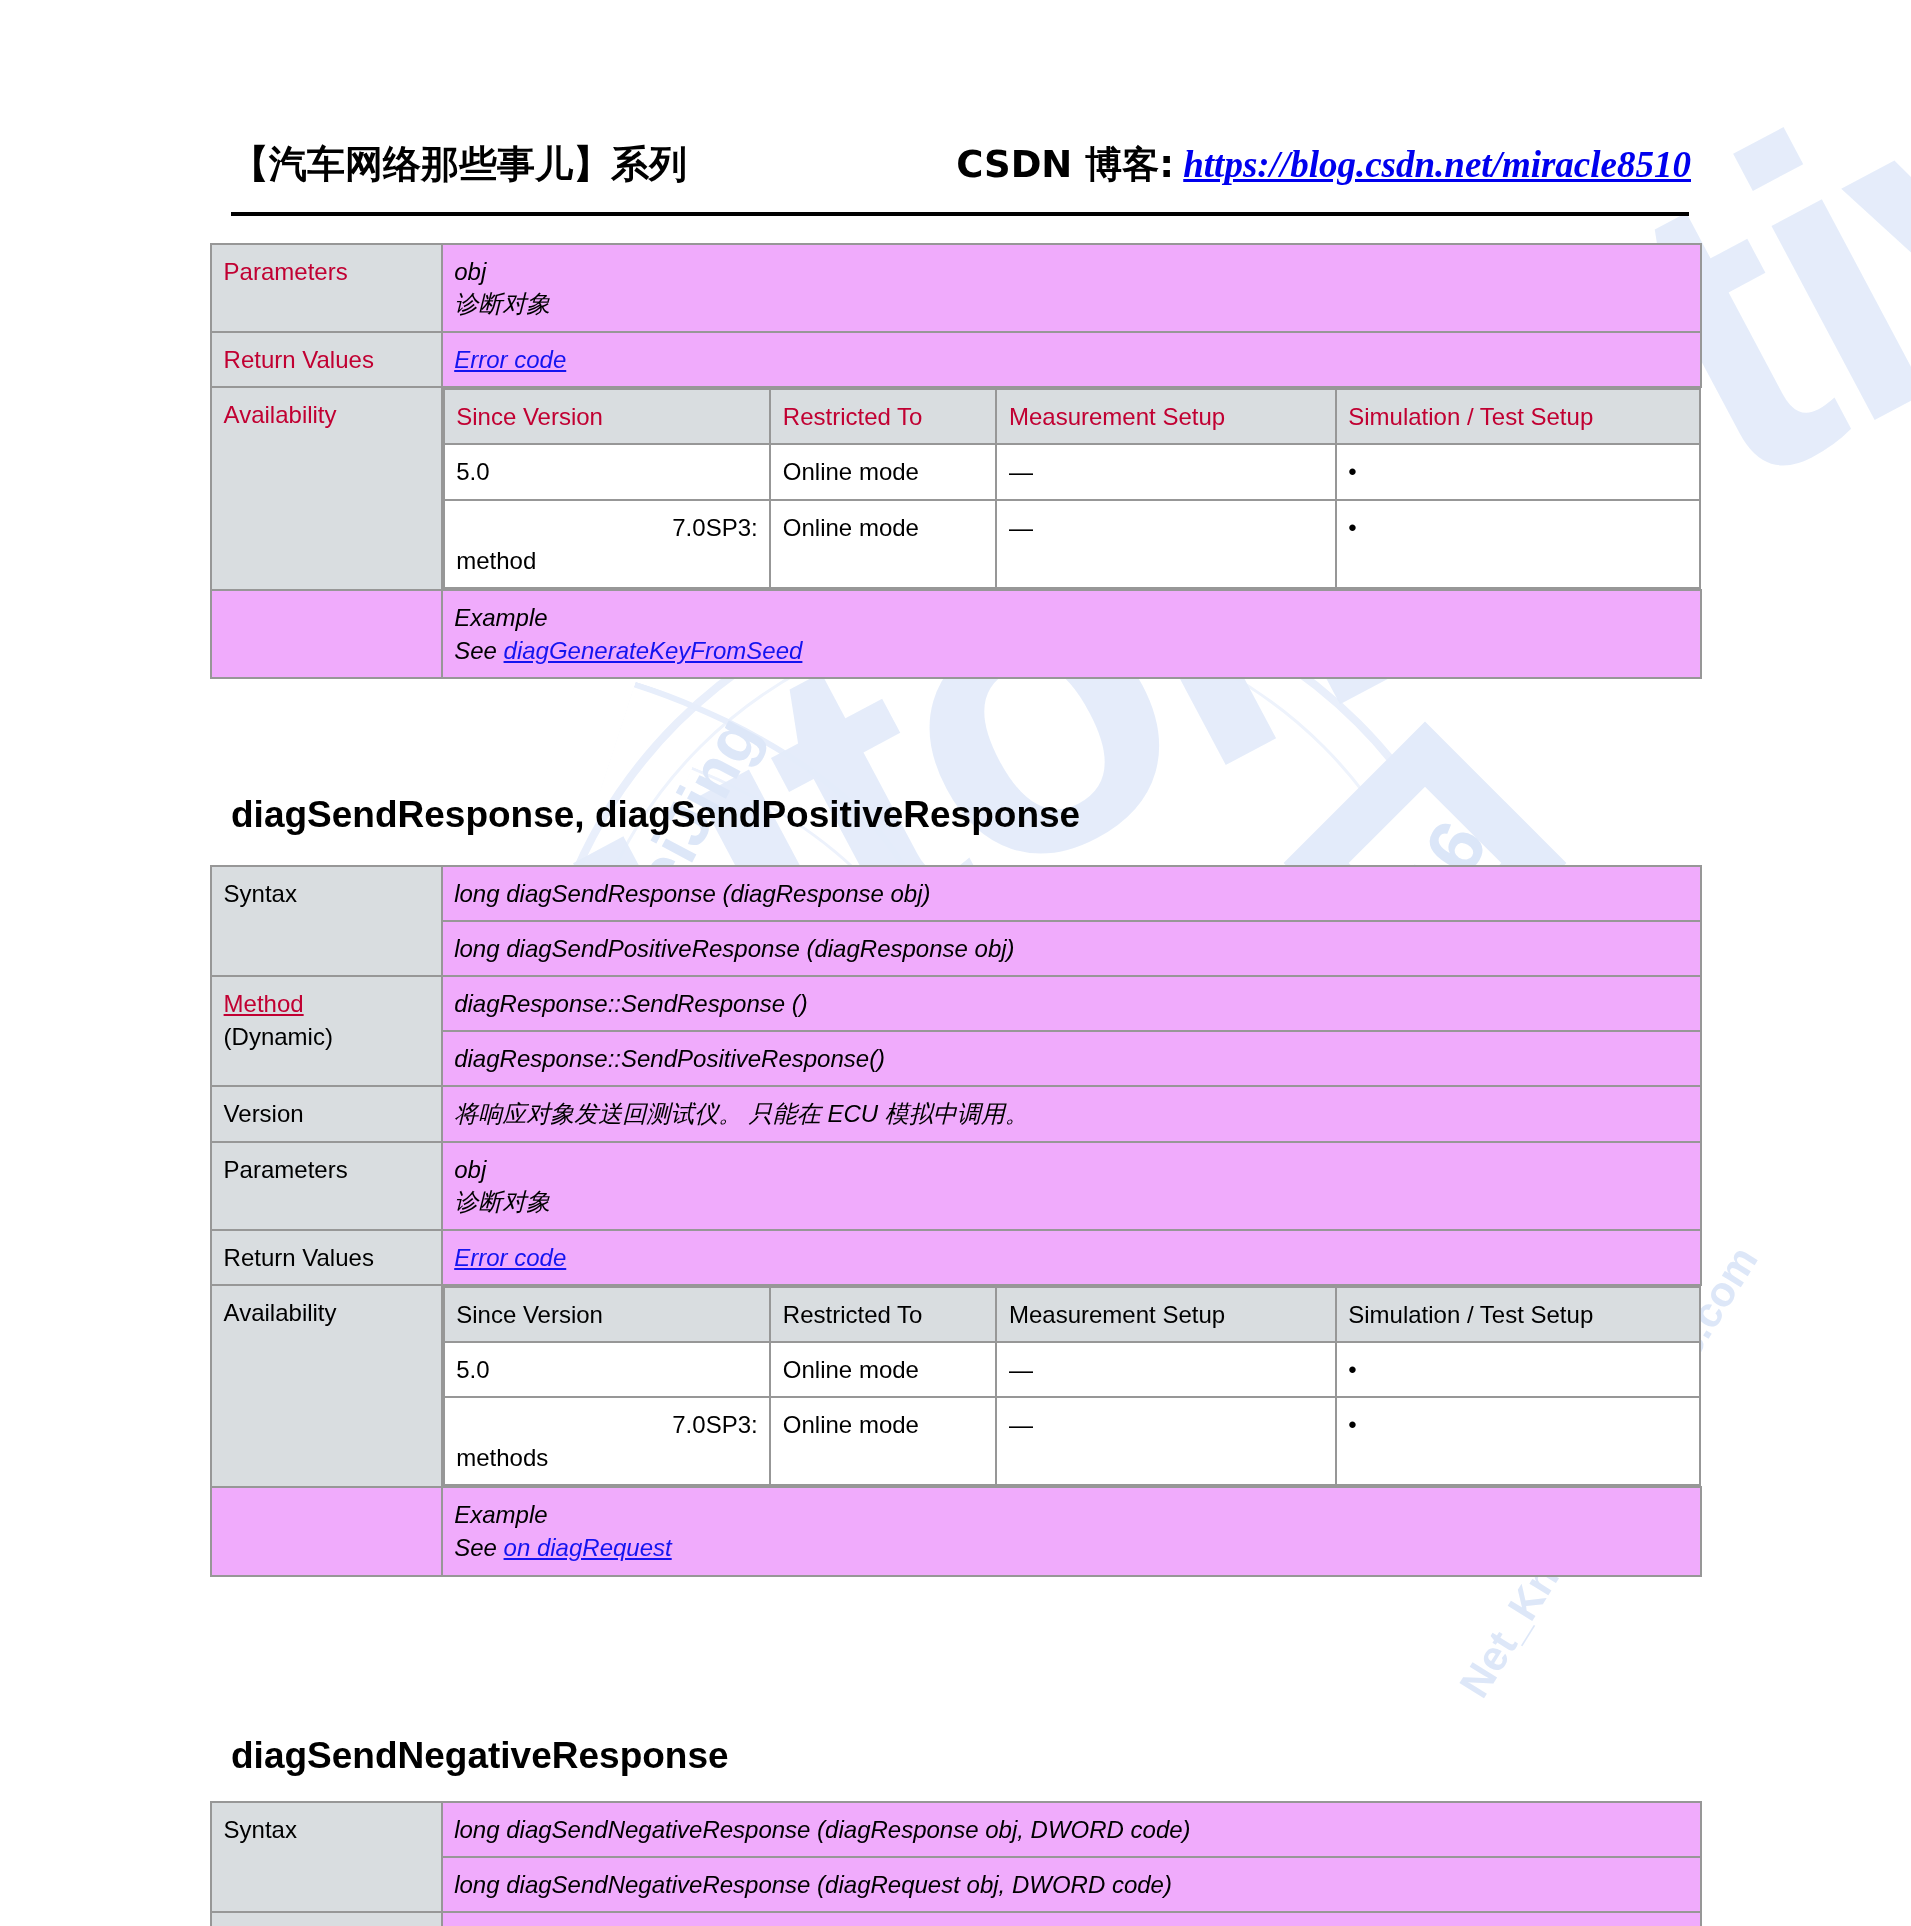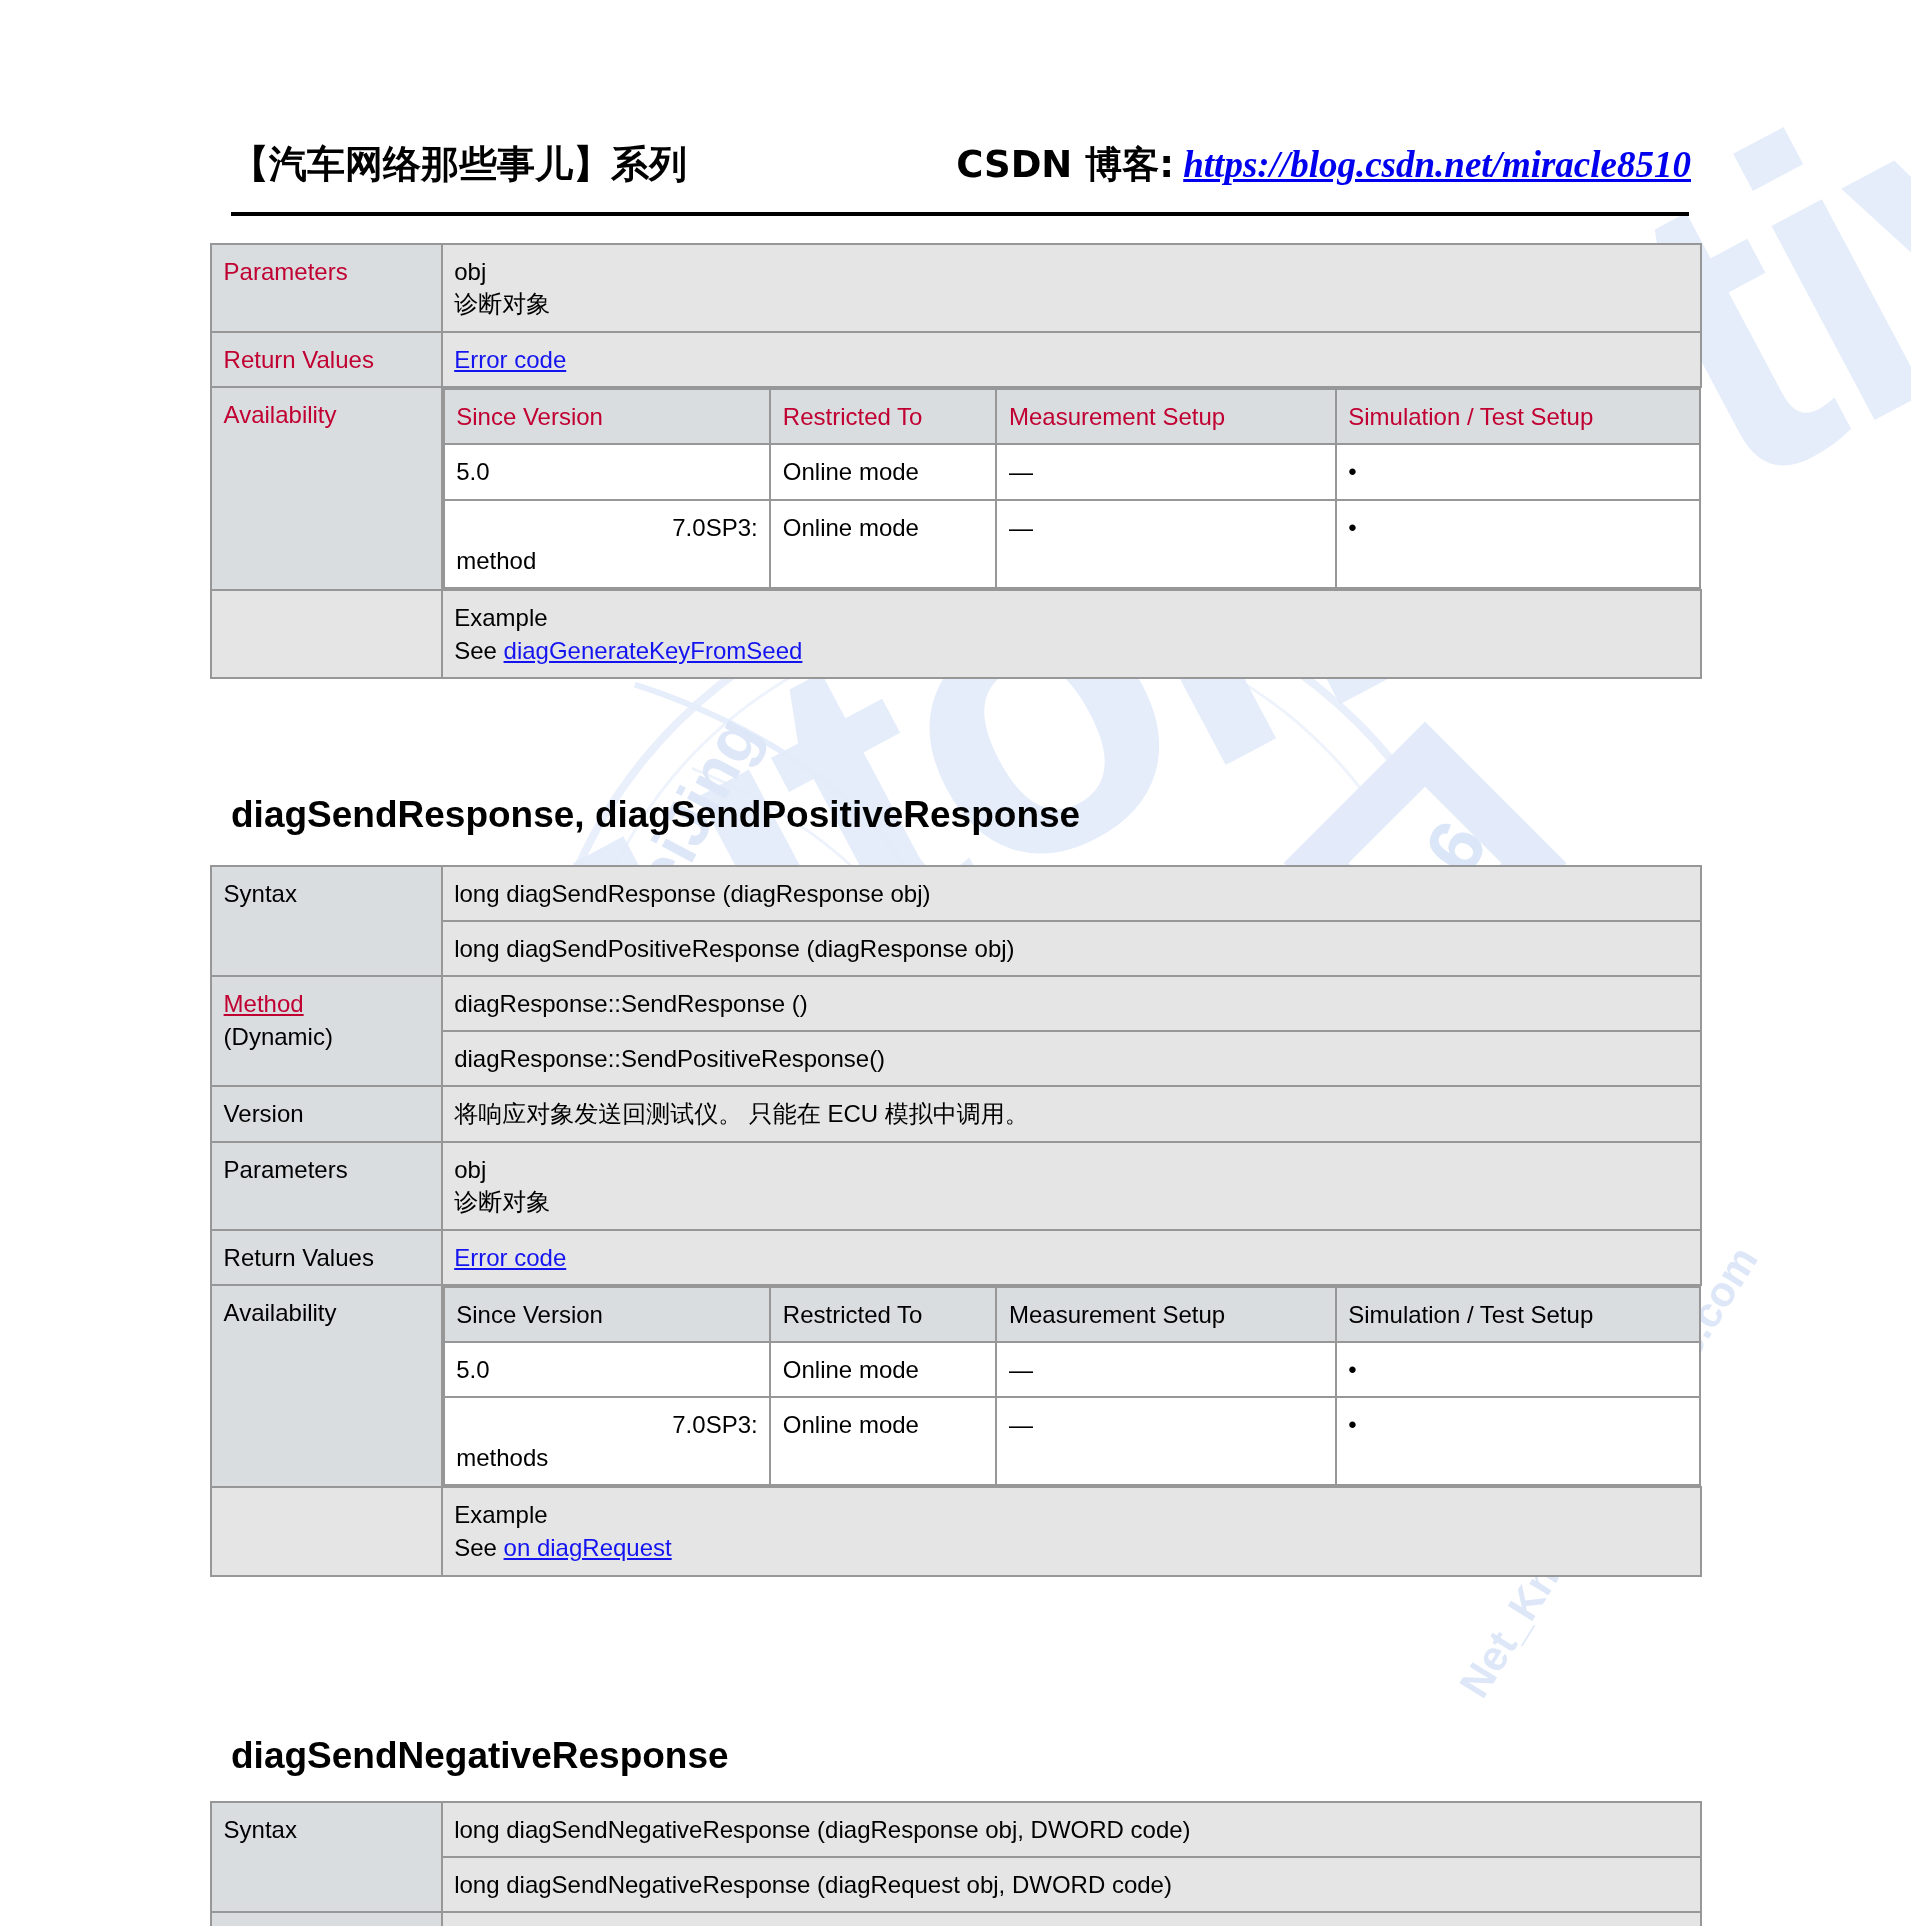--- a/index.html
+++ b/index.html
@@ -137,21 +137,21 @@
     background:#ffffff;
     font-family:"Liberation Sans","DejaVu Sans",sans-serif;
   }
   .tbl td.lbl{
     background:#d9dde0;
     width:204px;
     margin-left:21px;
   }
   .tbl td.lbl-red{color:#c10032;}
   .tbl td.nb{background:transparent;border:none;padding:0;}
-  .tbl td.plain{background:#e5e5e5;}
+  .tbl td.plain{background:#f0abfc;font-style:italic;}
   .zhtxt{font-family:"DejaVu Sans","Liberation Sans",sans-serif;}
   .lnk{color:#1414f0;text-decoration:underline;}
   .lnk-red{color:#c10032;text-decoration:underline;}
   .dot{font-size:22.3px;line-height:1;}
   .sub{
     width:100%;border-collapse:collapse;table-layout:fixed;
   }
   .sub td{
     border:2.7px solid #979797;
     padding:10px 11.6px;

